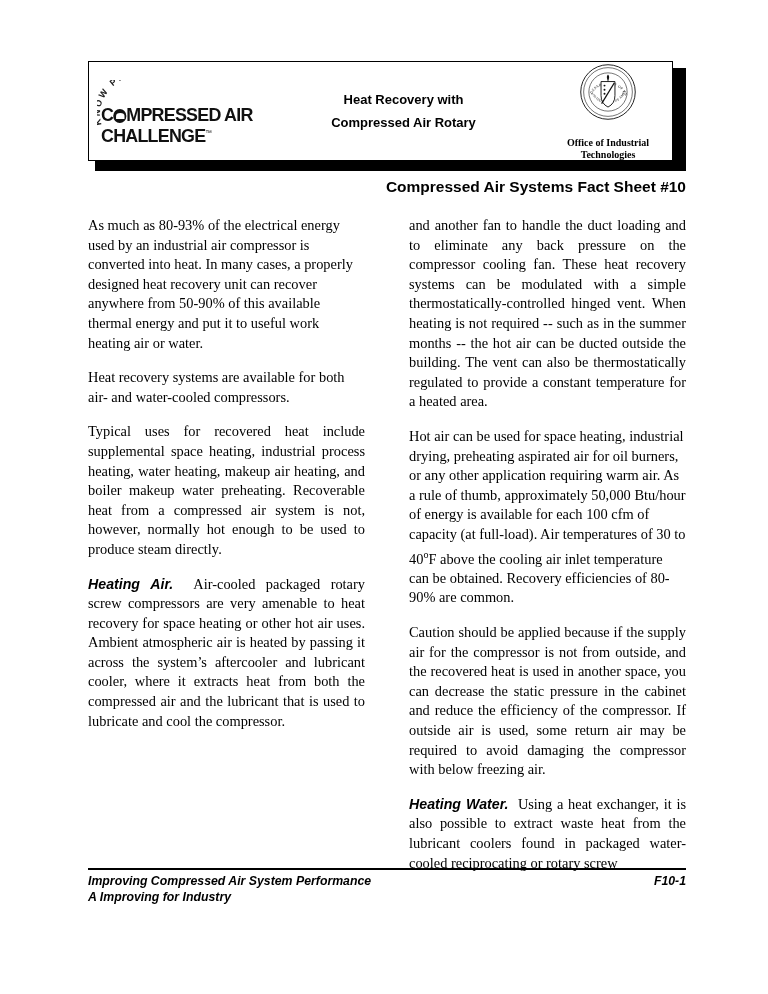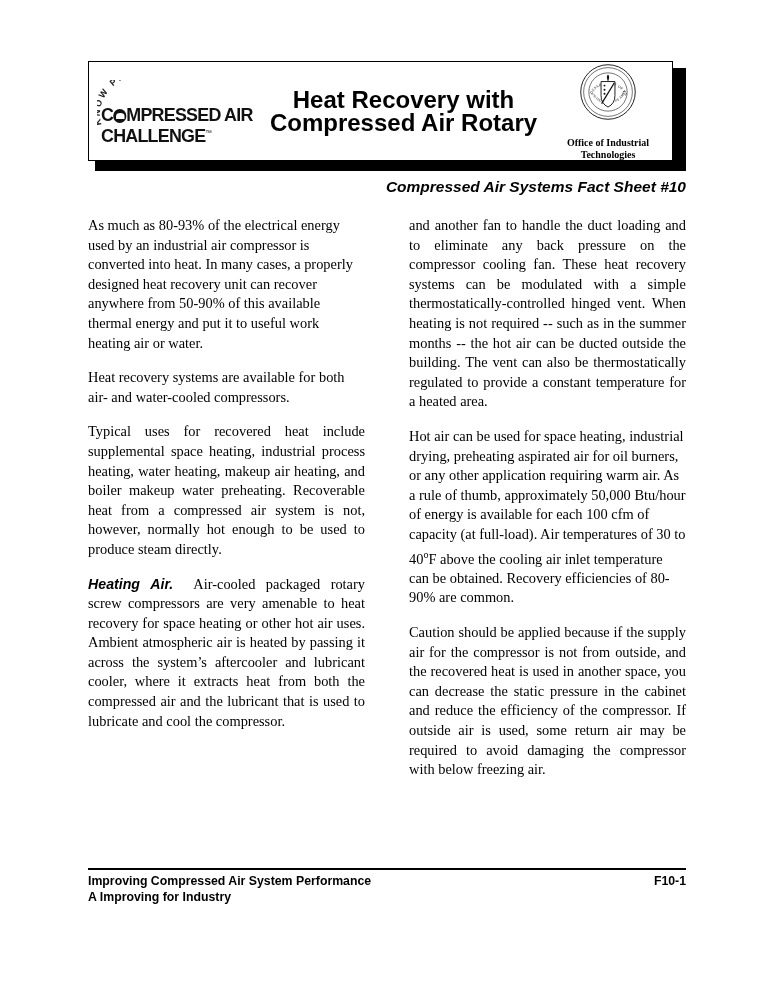--- a/index.html
+++ b/index.html
@@ -113,21 +113,21 @@
     vertical-align: super;
     font-weight: normal;
   }
 
   
   .header-title {
     flex: 1 1 auto;
     text-align: center;
     font-family: "Liberation Sans", sans-serif;
     font-weight: bold;
-    font-size: 24px;
+    font-size: 13px;
     line-height: 23px;
     padding-right: 4px;
   }
 
   
   .doe-block {
     width: 128px;
     height: 98px;
     flex: 0 0 auto;
     display: flex;
@@ -147,21 +147,20 @@
   }
 
   
   .factsheet-line {
     position: absolute;
     left: 88px;
     top: 178px;
     width: 598px;
     text-align: right;
     font-family: "Liberation Sans", sans-serif;
-    font-style: italic;
     font-weight: bold;
     font-size: 15.5px;
   }
 
   
   .columns {
     position: absolute;
     left: 88px;
     top: 216px;
     width: 598px;
@@ -213,20 +212,21 @@
   .footer {
     position: absolute;
     left: 88px;
     top: 873px;
     width: 598px;
     display: flex;
     flex-direction: row;
     justify-content: space-between;
     align-items: flex-start;
     font-family: "Liberation Sans", sans-serif;
+    font-style: italic;
     font-weight: bold;
     font-size: 12.3px;
     line-height: 16px;
   }
   .footer-left div { white-space: nowrap; }
 </style>
 </head>
 <body>
 
 <div class="page">
@@ -295,20 +295,21 @@
       <p class="body flush">As much as 80-93% of the electrical energy used by an industrial air compressor is converted into heat.  In many cases, a properly designed heat recovery unit can recover anywhere from 50-90% of this available thermal energy and put it to useful work heating air or water.</p>
       <p class="body flush">Heat recovery systems are available for both air- and water-cooled compressors.</p>
       <p class="body">Typical uses for recovered heat include supplemental space heating, industrial process heating, water heating, makeup air heating, and boiler makeup water preheating.  Recoverable heat from a compressed air system is not, however, normally hot enough to be used to produce steam directly.</p>
       <p class="body"><span class="runin">Heating Air.</span>&nbsp; <span>Air-cooled packaged rotary screw compressors are very amenable to heat recovery for space heating or other hot air uses.  Ambient atmospheric air is heated by passing it across the system’s aftercooler and lubricant cooler, where it extracts heat from both the compressed air and the lubricant that is used to lubricate and cool the compressor.</span></p>
     </div>
 
     <div class="col">
       <p class="body">and another fan to handle the duct loading and to eliminate any back pressure on the compressor cooling fan. These heat recovery systems can be modulated  with a simple thermostatically-controlled hinged vent.  When heating is not required -- such as in the summer months -- the hot air can be ducted outside the building.  The vent can also be thermostatically regulated to provide a constant temperature for a heated area.</p>
       <p class="body flush"><span>Hot air can be used for space heating, industrial drying, preheating aspirated air for oil burners, or any other application requiring warm air.  As a rule of thumb, approximately 50,000 Btu/hour of energy is available for each 100 cfm of capacity (at full-load).  Air temperatures of 30 to 40</span><span class="sup">o</span><span>F above the cooling air inlet temperature can be obtained.  Recovery efficiencies of 80-90% are common.</span></p>
       <p class="body">Caution should be applied because if the supply air for the compressor is not from outside, and the recovered heat is used in another space, you can decrease the static pressure in the cabinet and reduce the efficiency of the compressor.  If outside air is used, some return air may be required to avoid damaging the compressor with below freezing air.</p>
+      <p class="body"><span class="runin">Heating Water.</span>&nbsp; <span>Using a heat exchanger, it is also possible to extract waste heat from the lubricant coolers found in packaged water-cooled   reciprocating   or   rotary   screw</span></p>
     </div>
 
   </div>
 
   <div class="footer-rule"></div>
   <div class="footer">
     <div class="footer-left">
       <div>Improving Compressed Air System Performance</div>
       <div>A Improving for Industry</div>
     </div>

